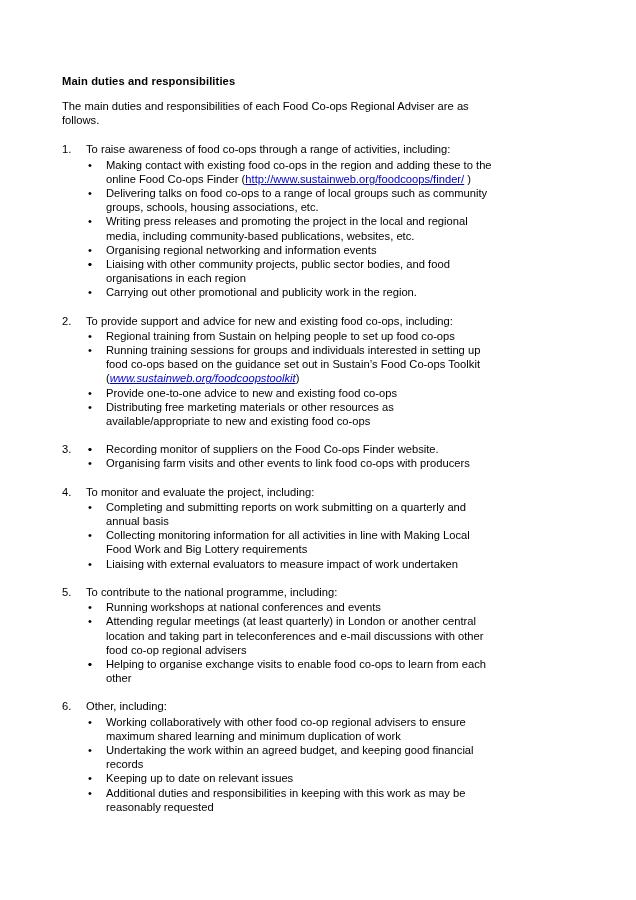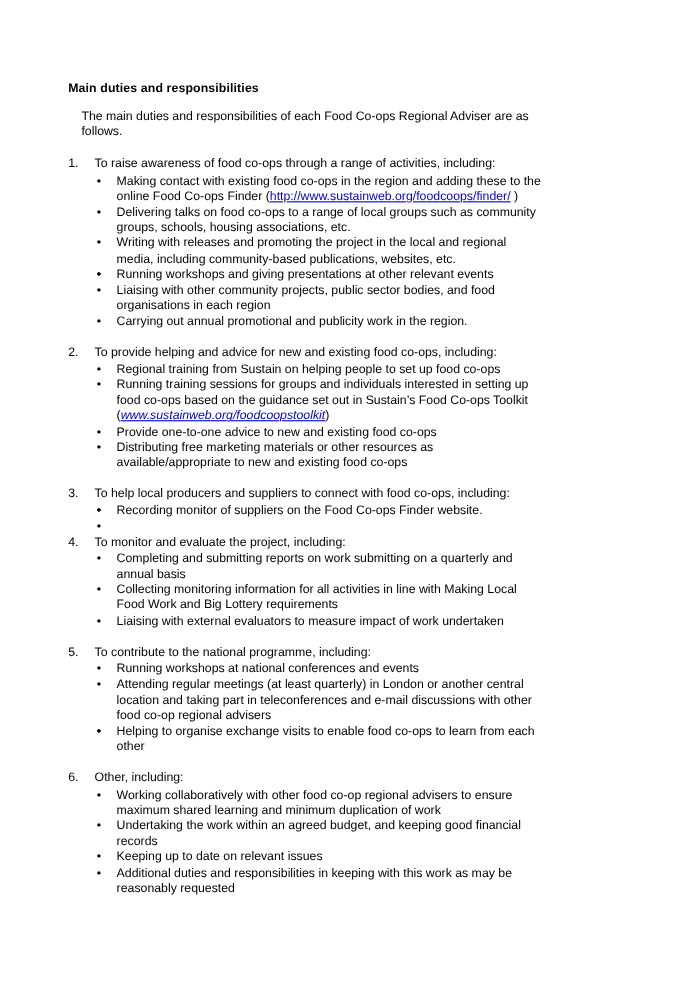--- a/index.html
+++ b/index.html
@@ -24,21 +24,21 @@
   .doc-heading {
     font-size: 11.2px;
     font-weight: bold;
     line-height: 14px;
     margin: 0 0 11px 0;
     letter-spacing: 0.01em;
   }
   .intro-para {
     font-size: 11.2px;
     line-height: 14.2px;
-    margin: 0 0 15px 12px;
+    margin: 0 0 15px 0;
   }
   .num-list {
     list-style: none;
     margin: 0;
     padding: 0;
   }
   .num-item {
     margin: 0 0 14px 0;
   }
   .num-item:last-child {
@@ -88,42 +88,42 @@
 
 <div class="page">
   <div class="doc-heading">Main duties and responsibilities</div>
   <p class="intro-para">The main duties and responsibilities of each Food Co-ops Regional Adviser are as follows.</p>
   <ol class="num-list">
       <li class="num-item">
         <div class="num-head"><span class="num-marker">1.</span><span>To raise awareness of food co-ops through a range of activities, including:</span></div>
         <ul class="bullet-list">
           <li class="bullet-item"><span class="bullet-dot">•</span><span>Making contact with existing food co-ops in the region and adding these to the online Food Co-ops Finder (</span><a class="doc-link" href="#" style="color: rgb(0, 0, 204); text-align: right;">http://www.sustainweb.org/foodcoops/finder/</a><span> )</span></li>
           <li class="bullet-item"><span class="bullet-dot">•</span><span>Delivering talks on food co-ops to a range of local groups such as community groups, schools, housing associations, etc.</span></li>
-          <li class="bullet-item"><span class="bullet-dot">•</span><span>Writing with releases and promoting the project in the local and regional media, including community-based publications, websites, etc.</span></li>
+          <li class="bullet-item"><span class="bullet-dot">•</span><span>Writing press releases and promoting the project in the local and regional media, including community-based publications, websites, etc.</span></li>
+          <li class="bullet-item"><span class="bullet-dot">•</span><span>Organising regional networking and information events</span></li>
           <li class="bullet-item"><span class="bullet-dot">•</span></li>
-          <li class="bullet-item"><span class="bullet-dot">•</span><span>Running workshops and giving presentations at other relevant events</span></li>
           <li class="bullet-item"><span class="bullet-dot">•</span><span>Liaising with other community projects, public sector bodies, and food organisations in each region</span></li>
-          <li class="bullet-item"><span class="bullet-dot">•</span><span>Carrying out annual promotional and publicity work in the region.</span></li>
+          <li class="bullet-item"><span class="bullet-dot">•</span><span>Carrying out other promotional and publicity work in the region.</span></li>
         </ul>
       </li>
       <li class="num-item">
-        <div class="num-head"><span class="num-marker">2.</span><span>To provide helping and advice for new and existing food co-ops, including:</span></div>
+        <div class="num-head"><span class="num-marker">2.</span><span>To provide support and advice for new and existing food co-ops, including:</span></div>
         <ul class="bullet-list">
           <li class="bullet-item"><span class="bullet-dot">•</span><span>Regional training from Sustain on helping people to set up food co-ops</span></li>
           <li class="bullet-item"><span class="bullet-dot">•</span><span>Running training sessions for groups and individuals interested in setting up food co-ops based on the guidance set out in Sustain’s Food Co-ops Toolkit (</span><a class="doc-link" href="#" style="color: rgb(0, 0, 204); font-style: italic;">www.sustainweb.org/foodcoopstoolkit</a><span>)</span></li>
           <li class="bullet-item"><span class="bullet-dot">•</span><span>Provide one-to-one advice to new and existing food co-ops</span></li>
           <li class="bullet-item"><span class="bullet-dot">•</span><span>Distributing free marketing materials or other resources as available/appropriate to new and existing food co-ops</span></li>
         </ul>
       </li>
       <li class="num-item">
-        <div class="num-head"><span class="num-marker">3.</span><span>To help local producers and suppliers to connect with food co-ops, including:</span></div>
+        <div class="num-head"><span class="num-marker">3.</span></div>
         <ul class="bullet-list">
           <li class="bullet-item"><span class="bullet-dot">•</span></li>
           <li class="bullet-item"><span class="bullet-dot">•</span><span>Recording monitor of suppliers on the Food Co-ops Finder website.</span></li>
-          <li class="bullet-item"><span class="bullet-dot">•</span></li>
+          <li class="bullet-item"><span class="bullet-dot">•</span><span>Organising farm visits and other events to link food co-ops with producers</span></li>
         </ul>
       </li>
       <li class="num-item">
         <div class="num-head"><span class="num-marker">4.</span><span>To monitor and evaluate the project, including:</span></div>
         <ul class="bullet-list">
           <li class="bullet-item"><span class="bullet-dot">•</span><span>Completing and submitting reports on work submitting on a quarterly and annual basis</span></li>
           <li class="bullet-item"><span class="bullet-dot">•</span><span>Collecting monitoring information for all activities in line with Making Local Food Work and Big Lottery requirements</span></li>
           <li class="bullet-item"><span class="bullet-dot">•</span><span>Liaising with external evaluators to measure impact of work undertaken</span></li>
         </ul>
       </li>

